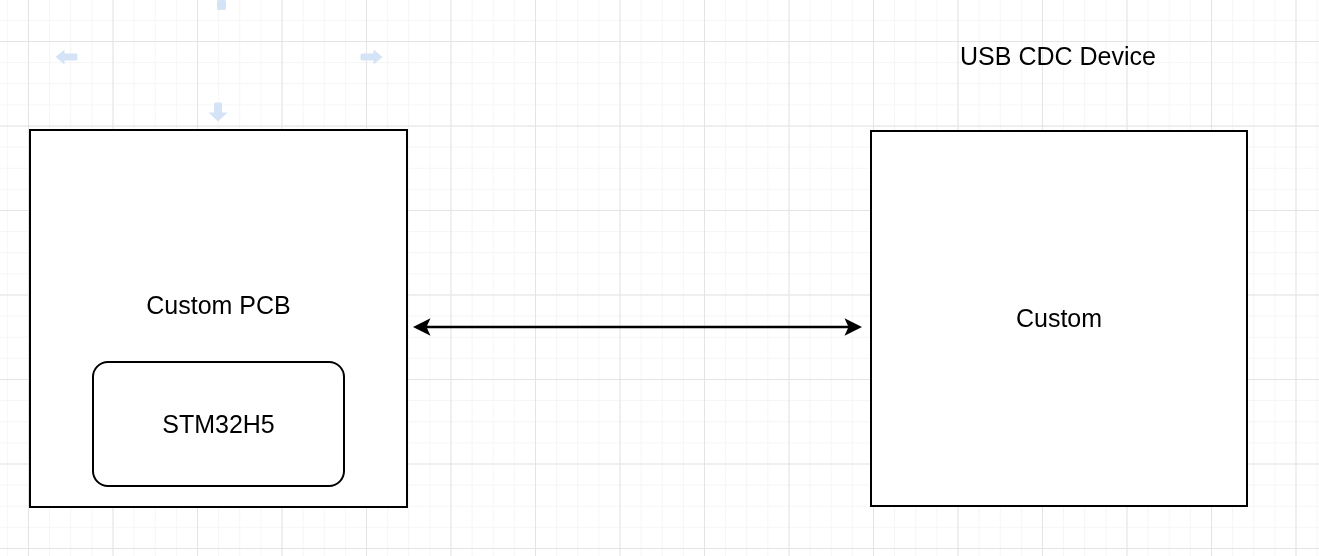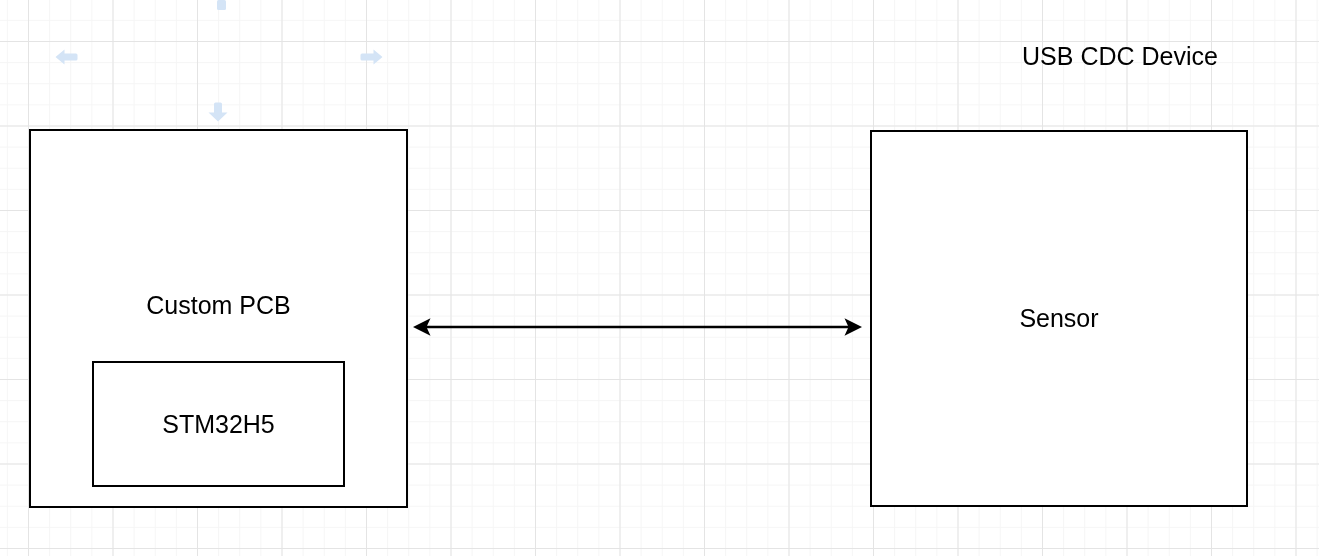--- a/index.html
+++ b/index.html
@@ -106,31 +106,31 @@
 
   <svg class="hint" style="left:360px; top:49px;" width="23" height="16" viewBox="0 0 23 16">
     <path d="M22.5 8 L13.5 0.5 L13.5 4.5 L2 4.5 Q0.5 4.5 0.5 6 L0.5 10 Q0.5 11.5 2 11.5 L13.5 11.5 L13.5 15.5 Z" fill="#d4e4f6"></path>
   </svg>
 
   <svg class="hint" style="left:208px; top:102px;" width="20" height="20" viewBox="0 0 20 20">
     <path d="M10 19.5 L0.5 10.5 L6 10.5 L6 2 Q6 0.5 7.5 0.5 L12.5 0.5 Q14 0.5 14 2 L14 10.5 L19.5 10.5 Z" fill="#d4e4f6"></path>
   </svg>
 
 
-  <div class="caption" style="left:1120px; top:56px;">USB CDC Device</div>
+  <div class="caption" style="left:1058px; top:56px;">USB CDC Device</div>
 
   <div class="node" style="left:29px; top:129px; width:379px; height:379px;">
     <span class="node-label pcb-label">Custom PCB</span>
-    <div class="node flex-center" style="left:61px; top:230px; width:253px; height:126px;">
+    <div class="node flex-center" style="left:61px; top:230px; width:253px; height:126px;border-radius:16px;">
       <span class="node-label">STM32H5</span>
     </div>
   </div>
 
   <div class="node flex-center" style="left:870px; top:130px; width:378px; height:377px;">
-    <span class="node-label">Sensor</span>
+    <span class="node-label">Custom</span>
   </div>
 
   <svg class="connector" width="1319" height="556" viewBox="0 0 1319 556">
     <line x1="424" y1="327" x2="851" y2="327" stroke-width="2.5" stroke="#000000"></line>
     <polygon points="413,327 430.5,318.2 426.5,327 430.5,335.8" fill="#000000"></polygon>
     <polygon points="862,327 844.5,318.2 848.5,327 844.5,335.8" fill="#000000"></polygon>
   </svg>
 
 
 </div>

